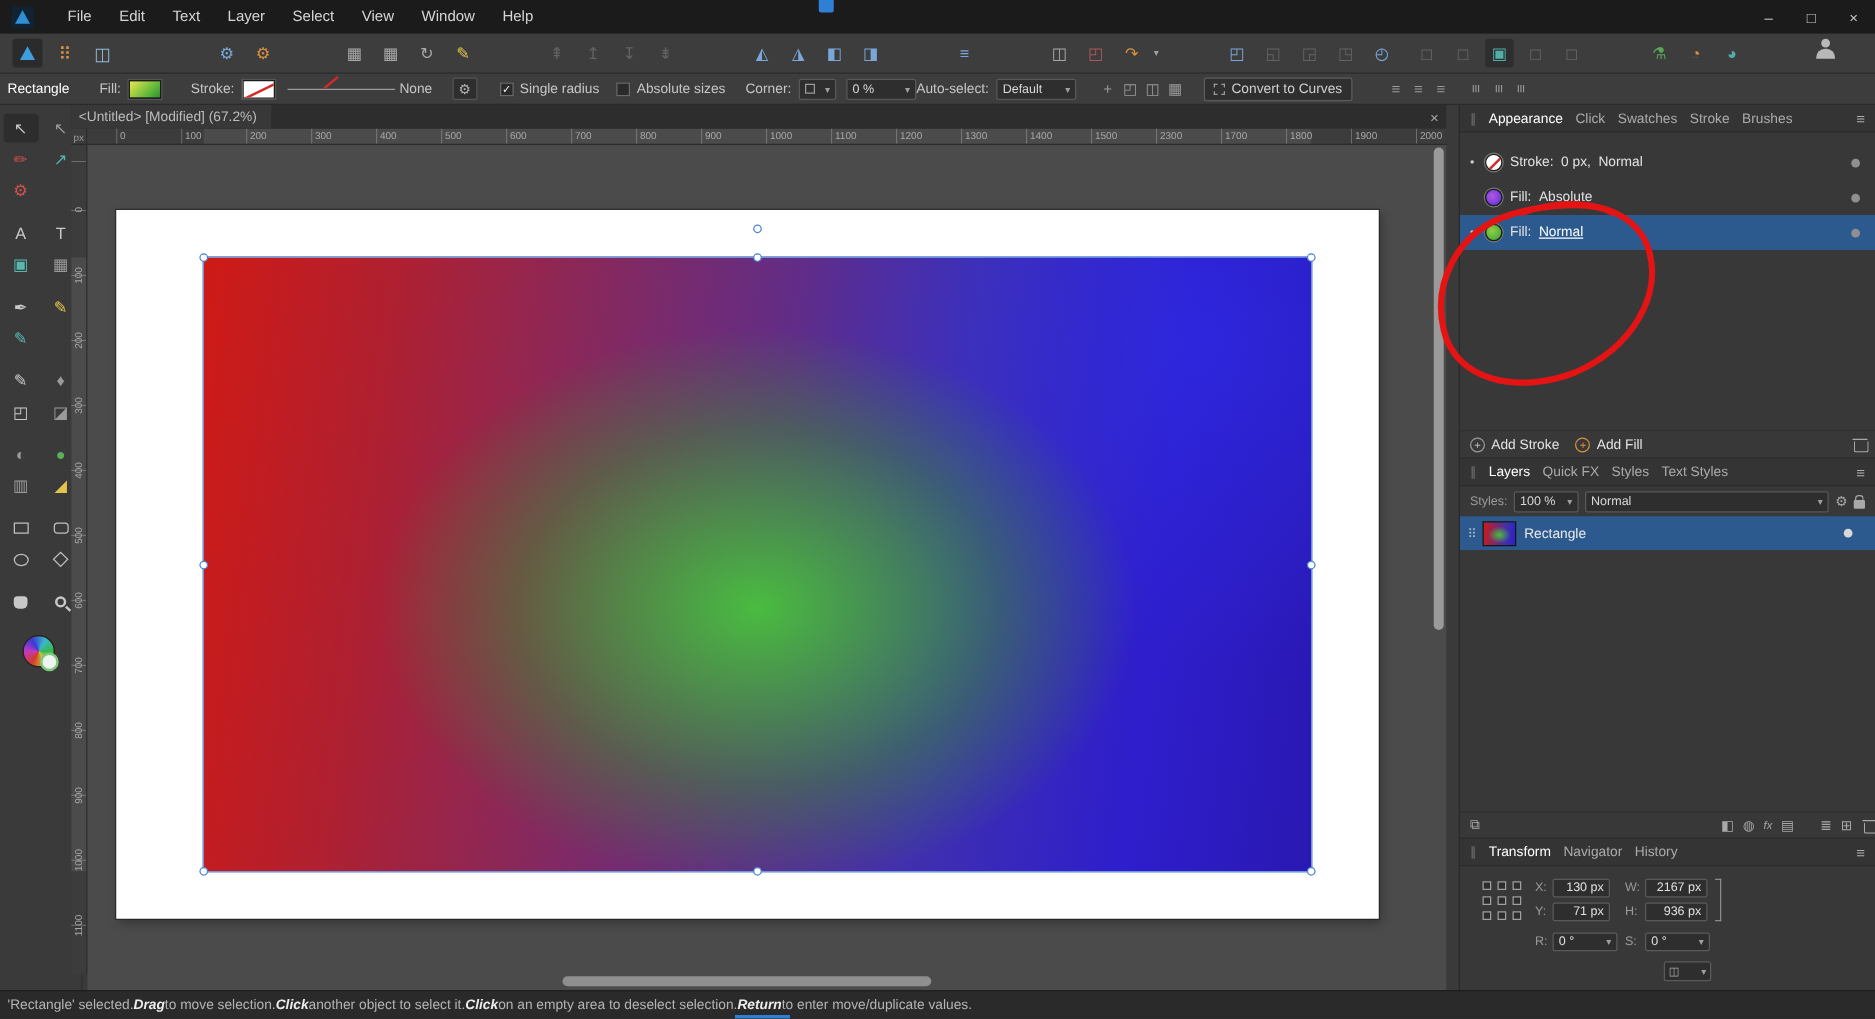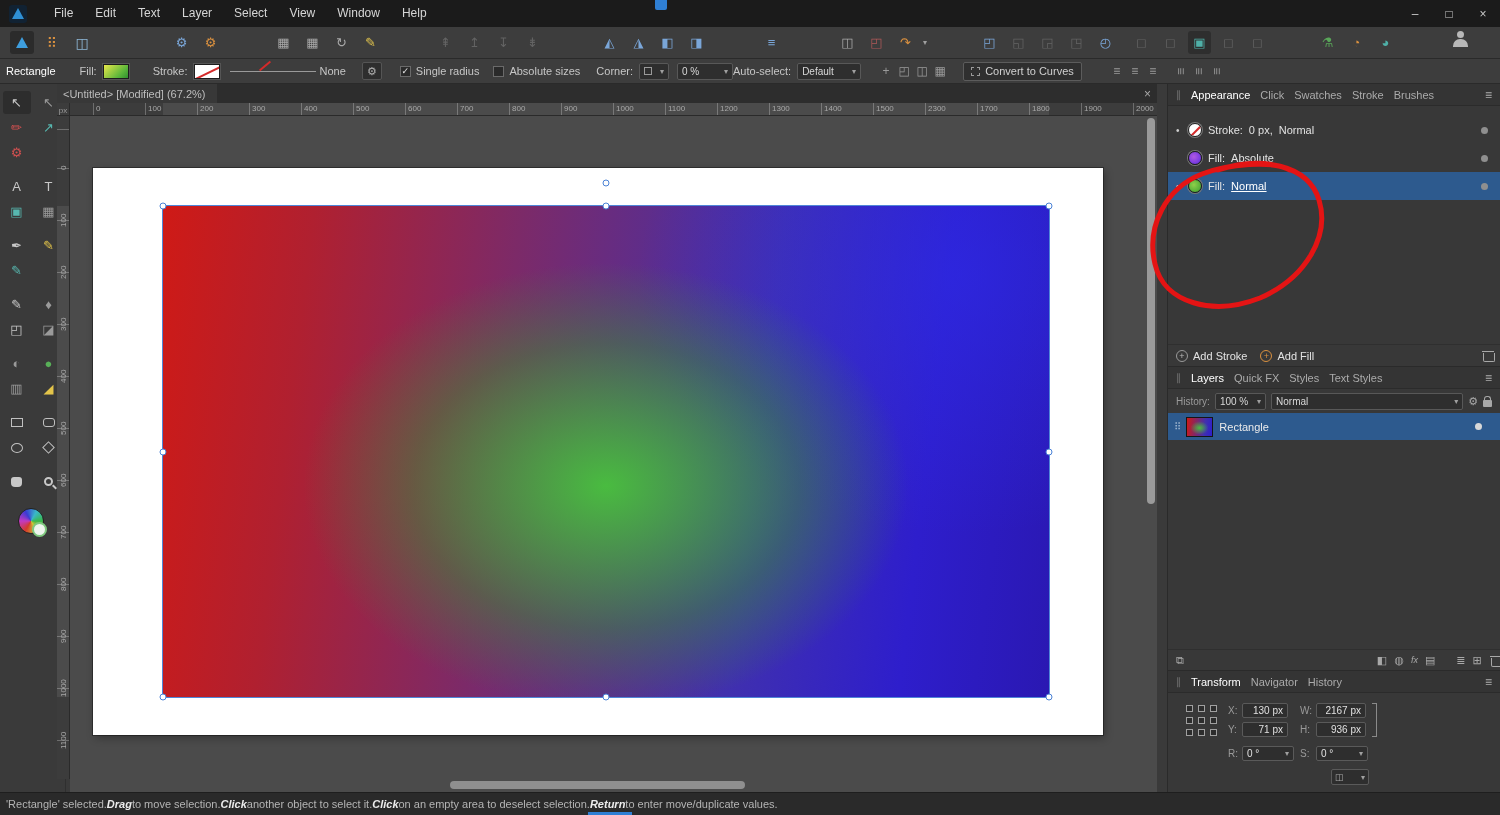--- a/index.html
+++ b/index.html
@@ -527,21 +527,21 @@
       <div style="position:relative;height:304px;border-top:1px solid #2a2a2a">
         <div class="panel-head">
           <span class="grip">∥</span>
           <span class="ptab sel">Layers</span>
           <span class="ptab">Quick FX</span>
           <span class="ptab">Styles</span>
           <span class="ptab">Text Styles</span>
           <span class="phamb">≡</span>
         </div>
         <div class="opctrl">
-          <span class="oplabel">History:</span>
+          <span class="oplabel">Styles:</span>
           <div class="dd" style="width:52px">
               <span>100 %</span>
               <span class="caret-s">▾</span>
             </div>
           <div class="dd" style="width:196px">
               <span>Normal</span>
               <span class="caret-s">▾</span>
             </div>
           <span class="gear-s">⚙</span>
           <span class="lock-ico"></span>

